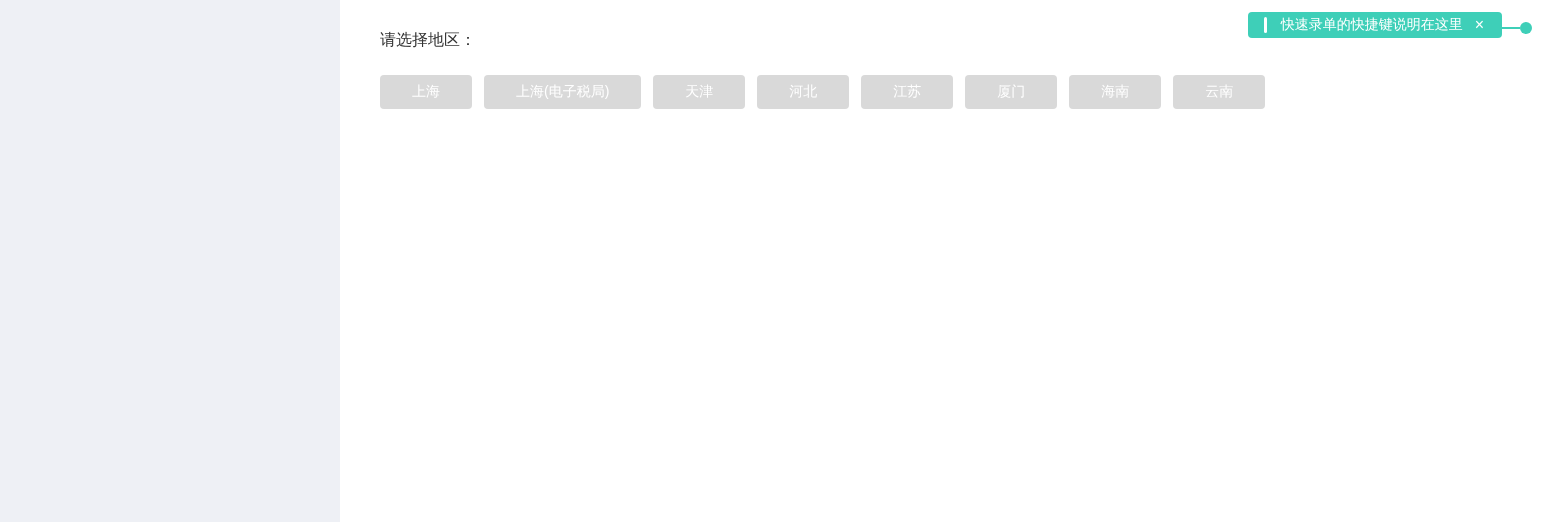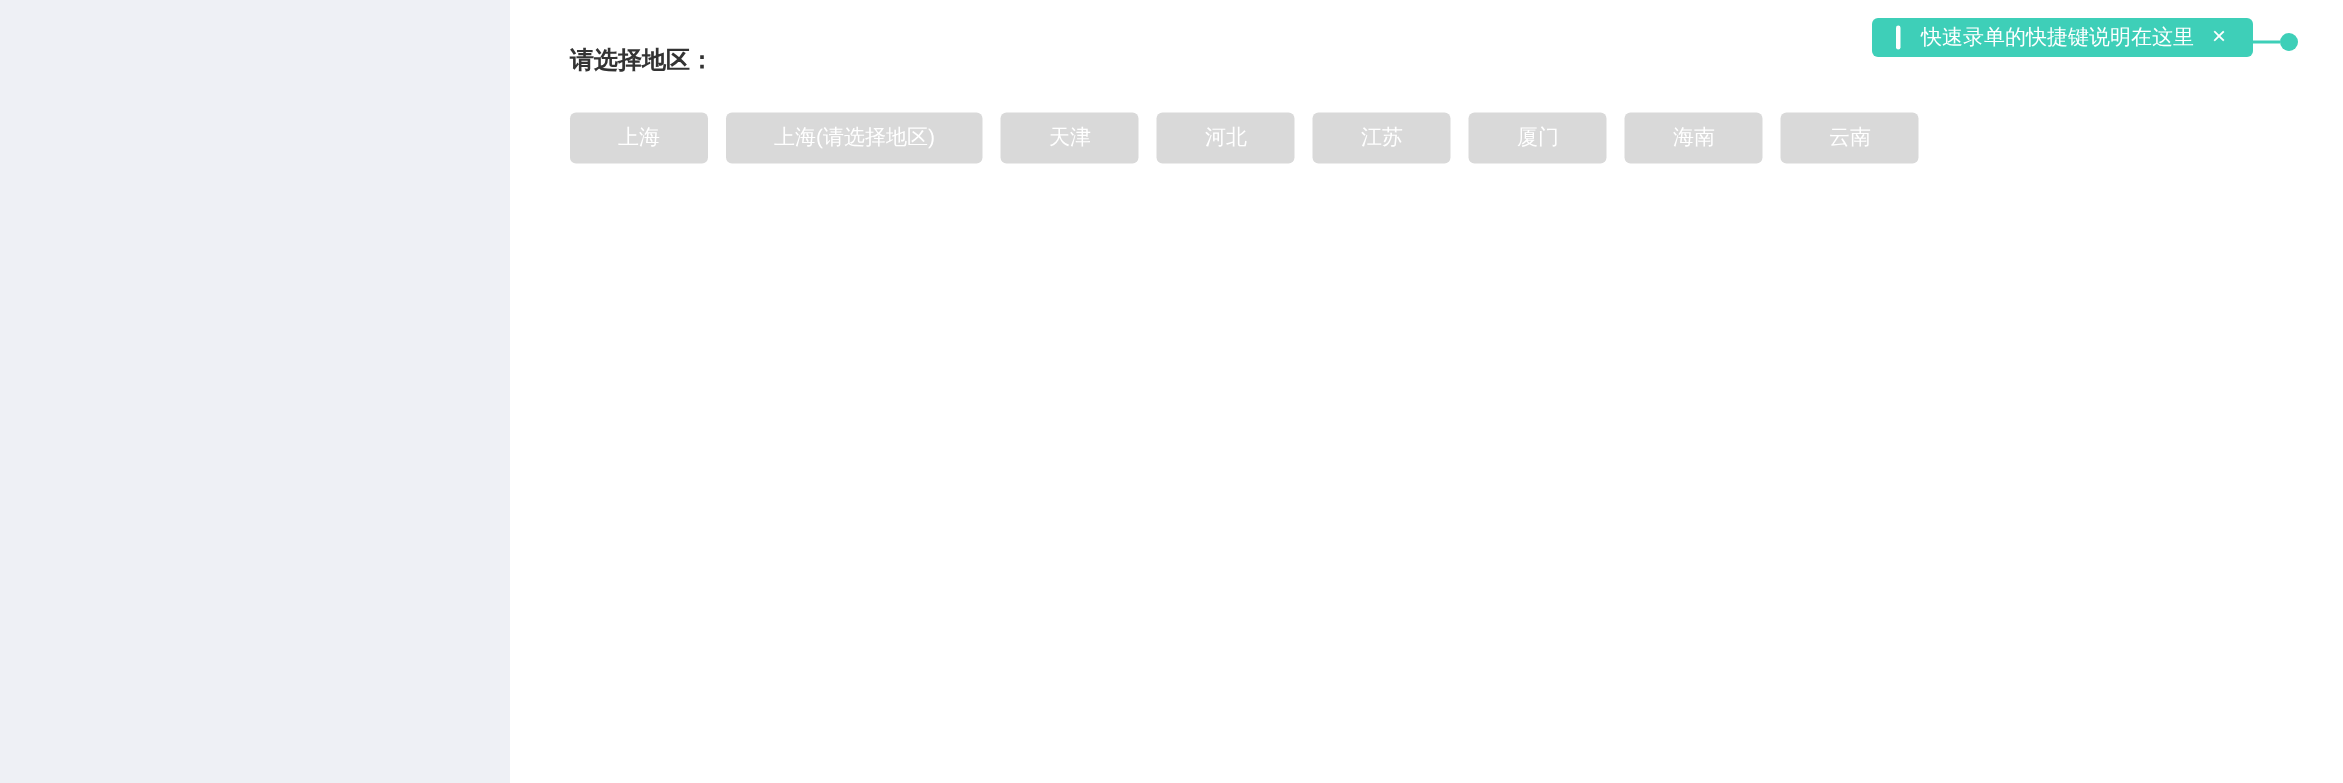--- a/index.html
+++ b/index.html
@@ -33,21 +33,21 @@
       right: 0;
       bottom: 0;
       background: #ffffff;
       padding: 30px 40px;
     }
 
     .page-label {
       font-size: 16px;
       color: #333;
       margin-bottom: 24px;
-      font-weight: bold;
+      font-weight: normal;
     }
 
     .region-buttons {
       display: flex;
       flex-wrap: wrap;
       gap: 12px;
     }
 
     .region-btn {
       background: #d9d9d9;
@@ -122,21 +122,21 @@
 </head>
 <body>
 
 <div class="left-sidebar"></div>
 
 <div class="main-content">
   <div class="page-label">请选择地区：</div>
   <div class="region-buttons">
 
   <button class="region-btn">上海</button>
-      <button class="region-btn">上海(请选择地区)</button>
+      <button class="region-btn">上海(电子税局)</button>
       <button class="region-btn">天津</button>
       <button class="region-btn">河北</button>
       <button class="region-btn">江苏</button>
       <button class="region-btn">厦门</button>
       <button class="region-btn">海南</button>
       <button class="region-btn">云南</button>
     </div>
 </div>
 
 <div class="tooltip-banner">

